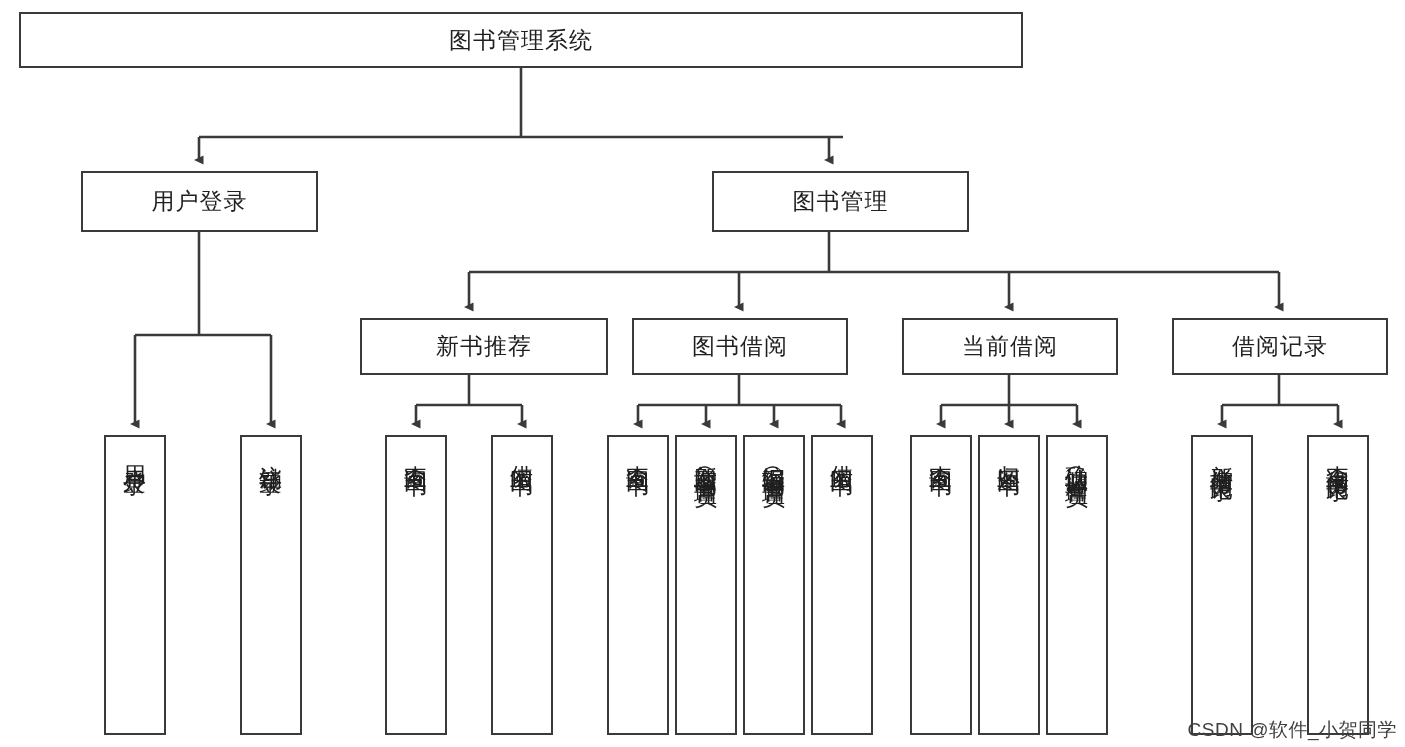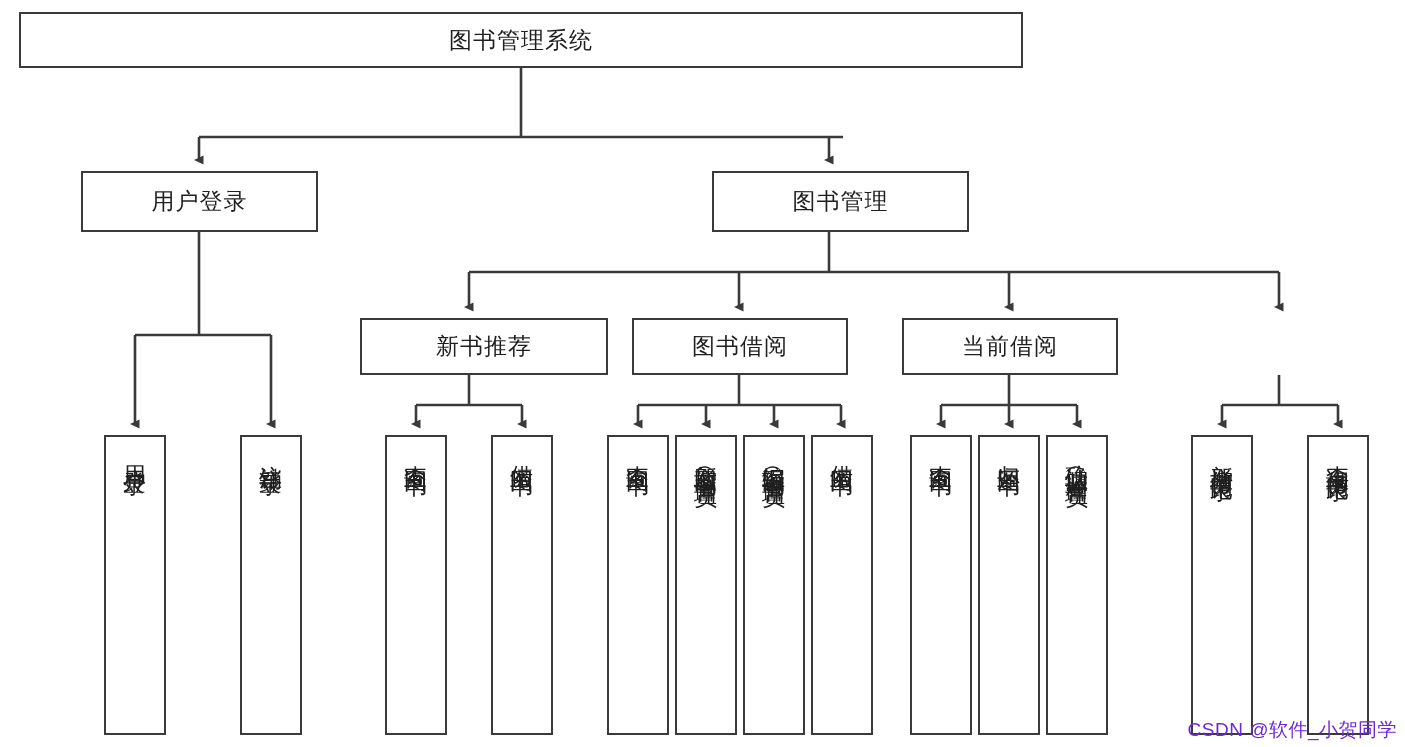--- a/index.html
+++ b/index.html
@@ -45,21 +45,21 @@
     white-space:normal;
     max-height:280px;
   }
   .node.leaf.tall .label{max-height:290px;}
 
   .watermark{
     position:absolute;
     right:8px;
     bottom:4px;
     font-size:19px;
-    color:#6d28d9;
+    color:#404040;
     white-space:nowrap;
     letter-spacing:0.5px;
     font-family:"Liberation Sans","DejaVu Sans",sans-serif;
   }
 </style>
 </head>
 <body>
 
 <div id="canvas">
 
@@ -126,20 +126,23 @@
 
   <div class="node" style="left:360px;top:318px;width:248px;height:57px;">
     <span class="label">新书推荐</span>
   </div>
   <div class="node" style="left:632px;top:318px;width:216px;height:57px;">
     <span class="label">图书借阅</span>
   </div>
   <div class="node" style="left:902px;top:318px;width:216px;height:57px;">
     <span class="label">当前借阅</span>
   </div>
+  <div class="node" style="left:1172px;top:318px;width:216px;height:57px;">
+    <span class="label">借阅记录</span>
+  </div>
 
   <div class="node leaf" style="left:104px;top:435px;width:62px;height:300px;">
     <span class="label">用户登录</span>
   </div>
   <div class="node leaf" style="left:240px;top:435px;width:62px;height:300px;">
     <span class="label">注销登录</span>
   </div>
 
   <div class="node leaf" style="left:385px;top:435px;width:62px;height:300px;">
     <span class="label">查询图书</span>

